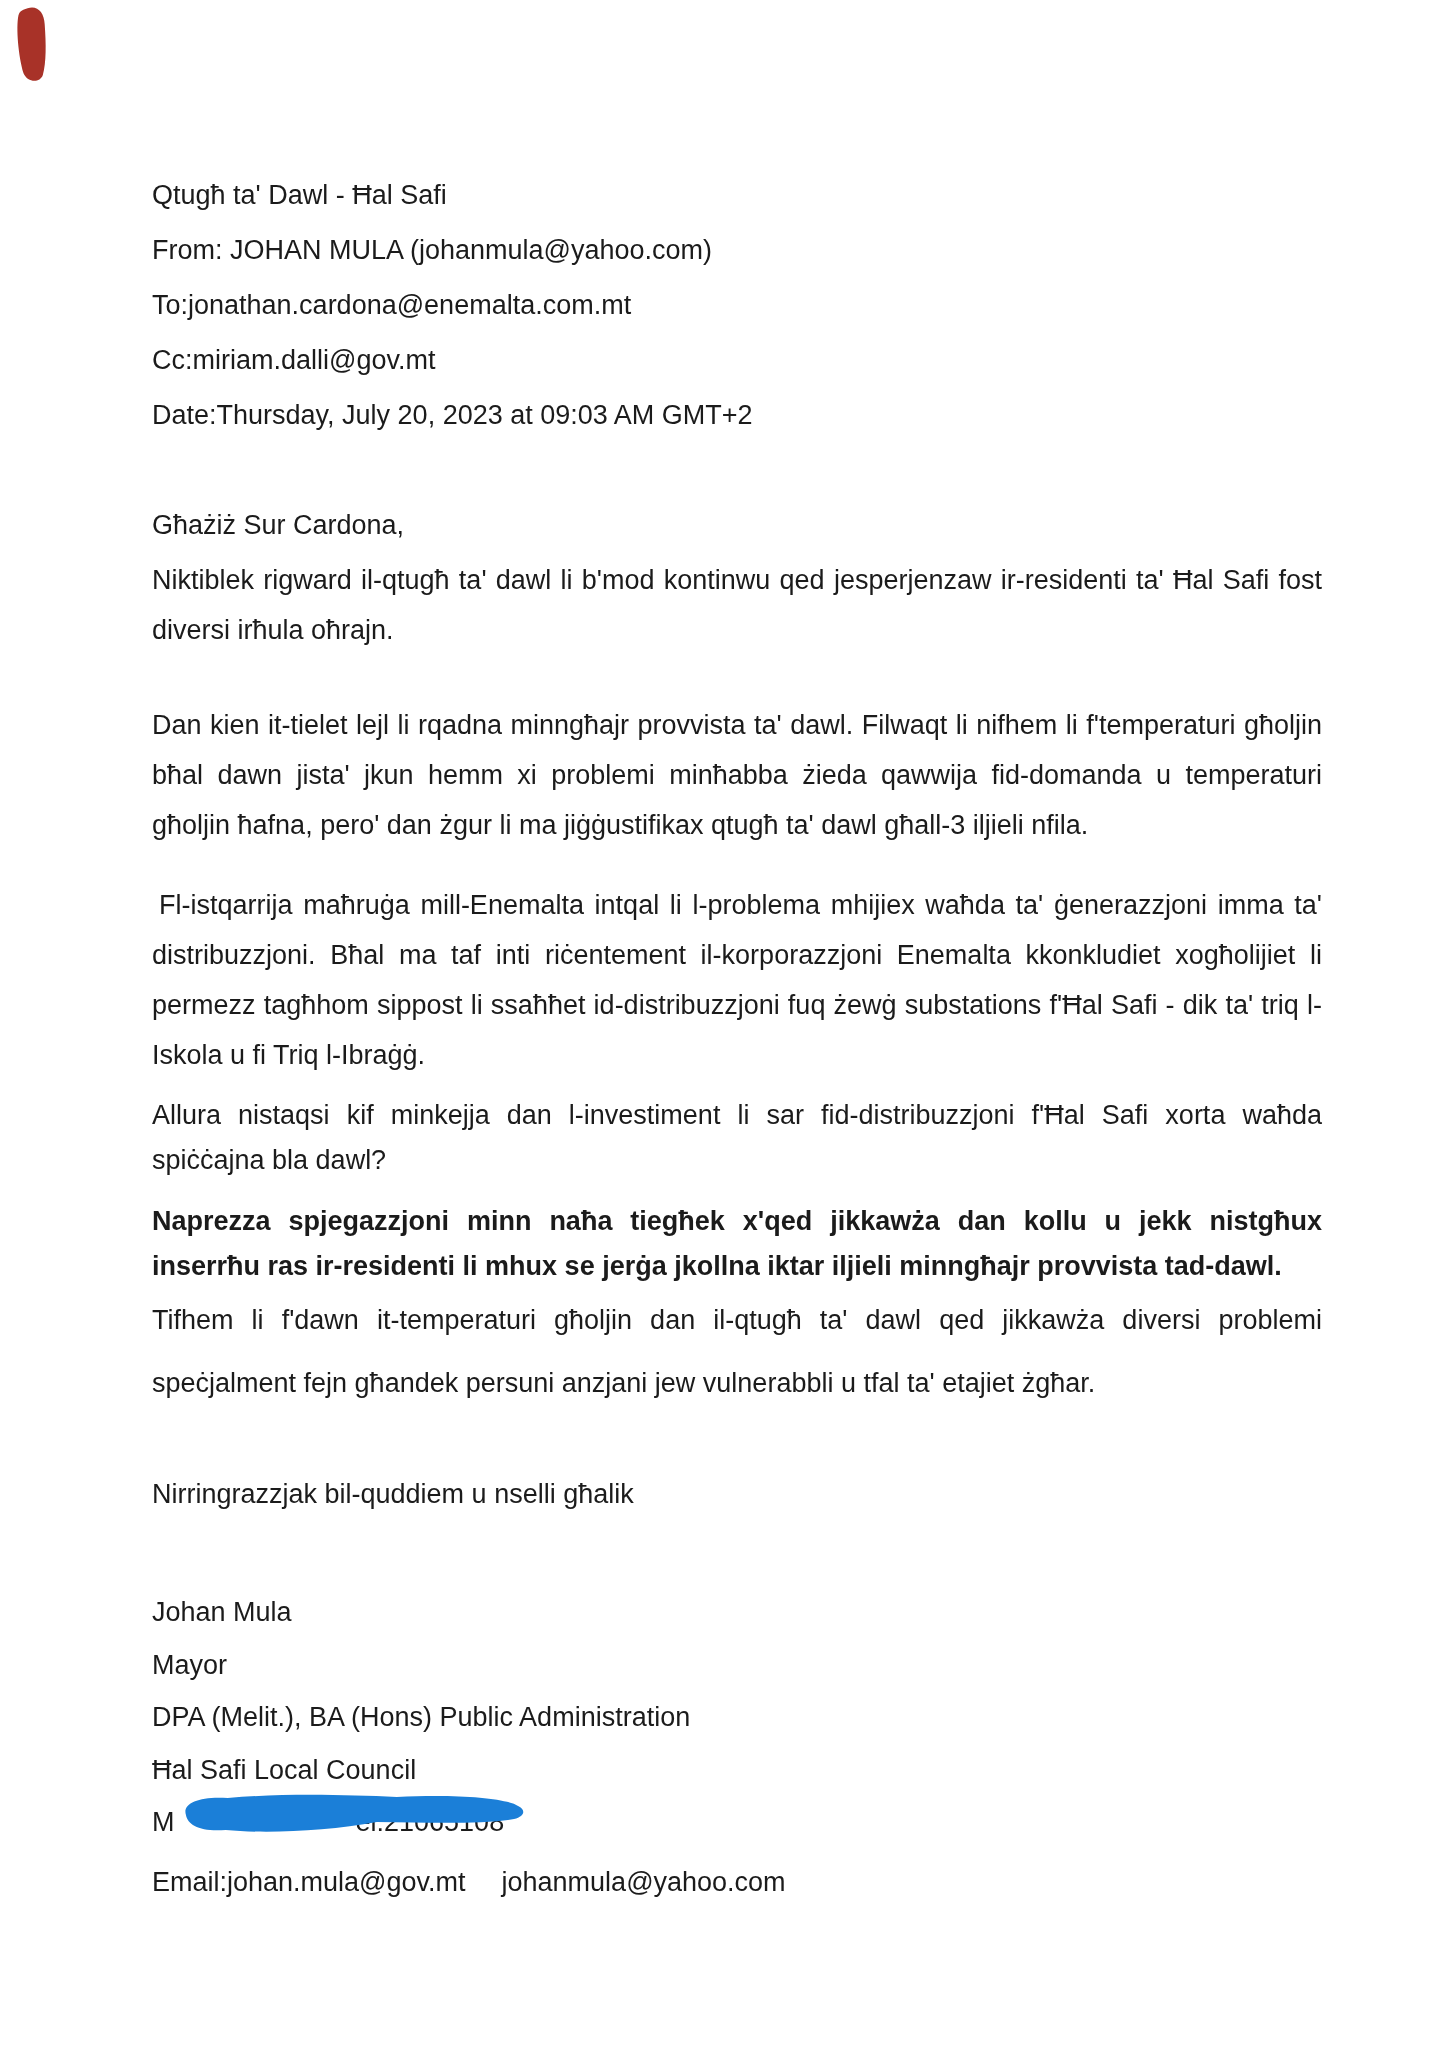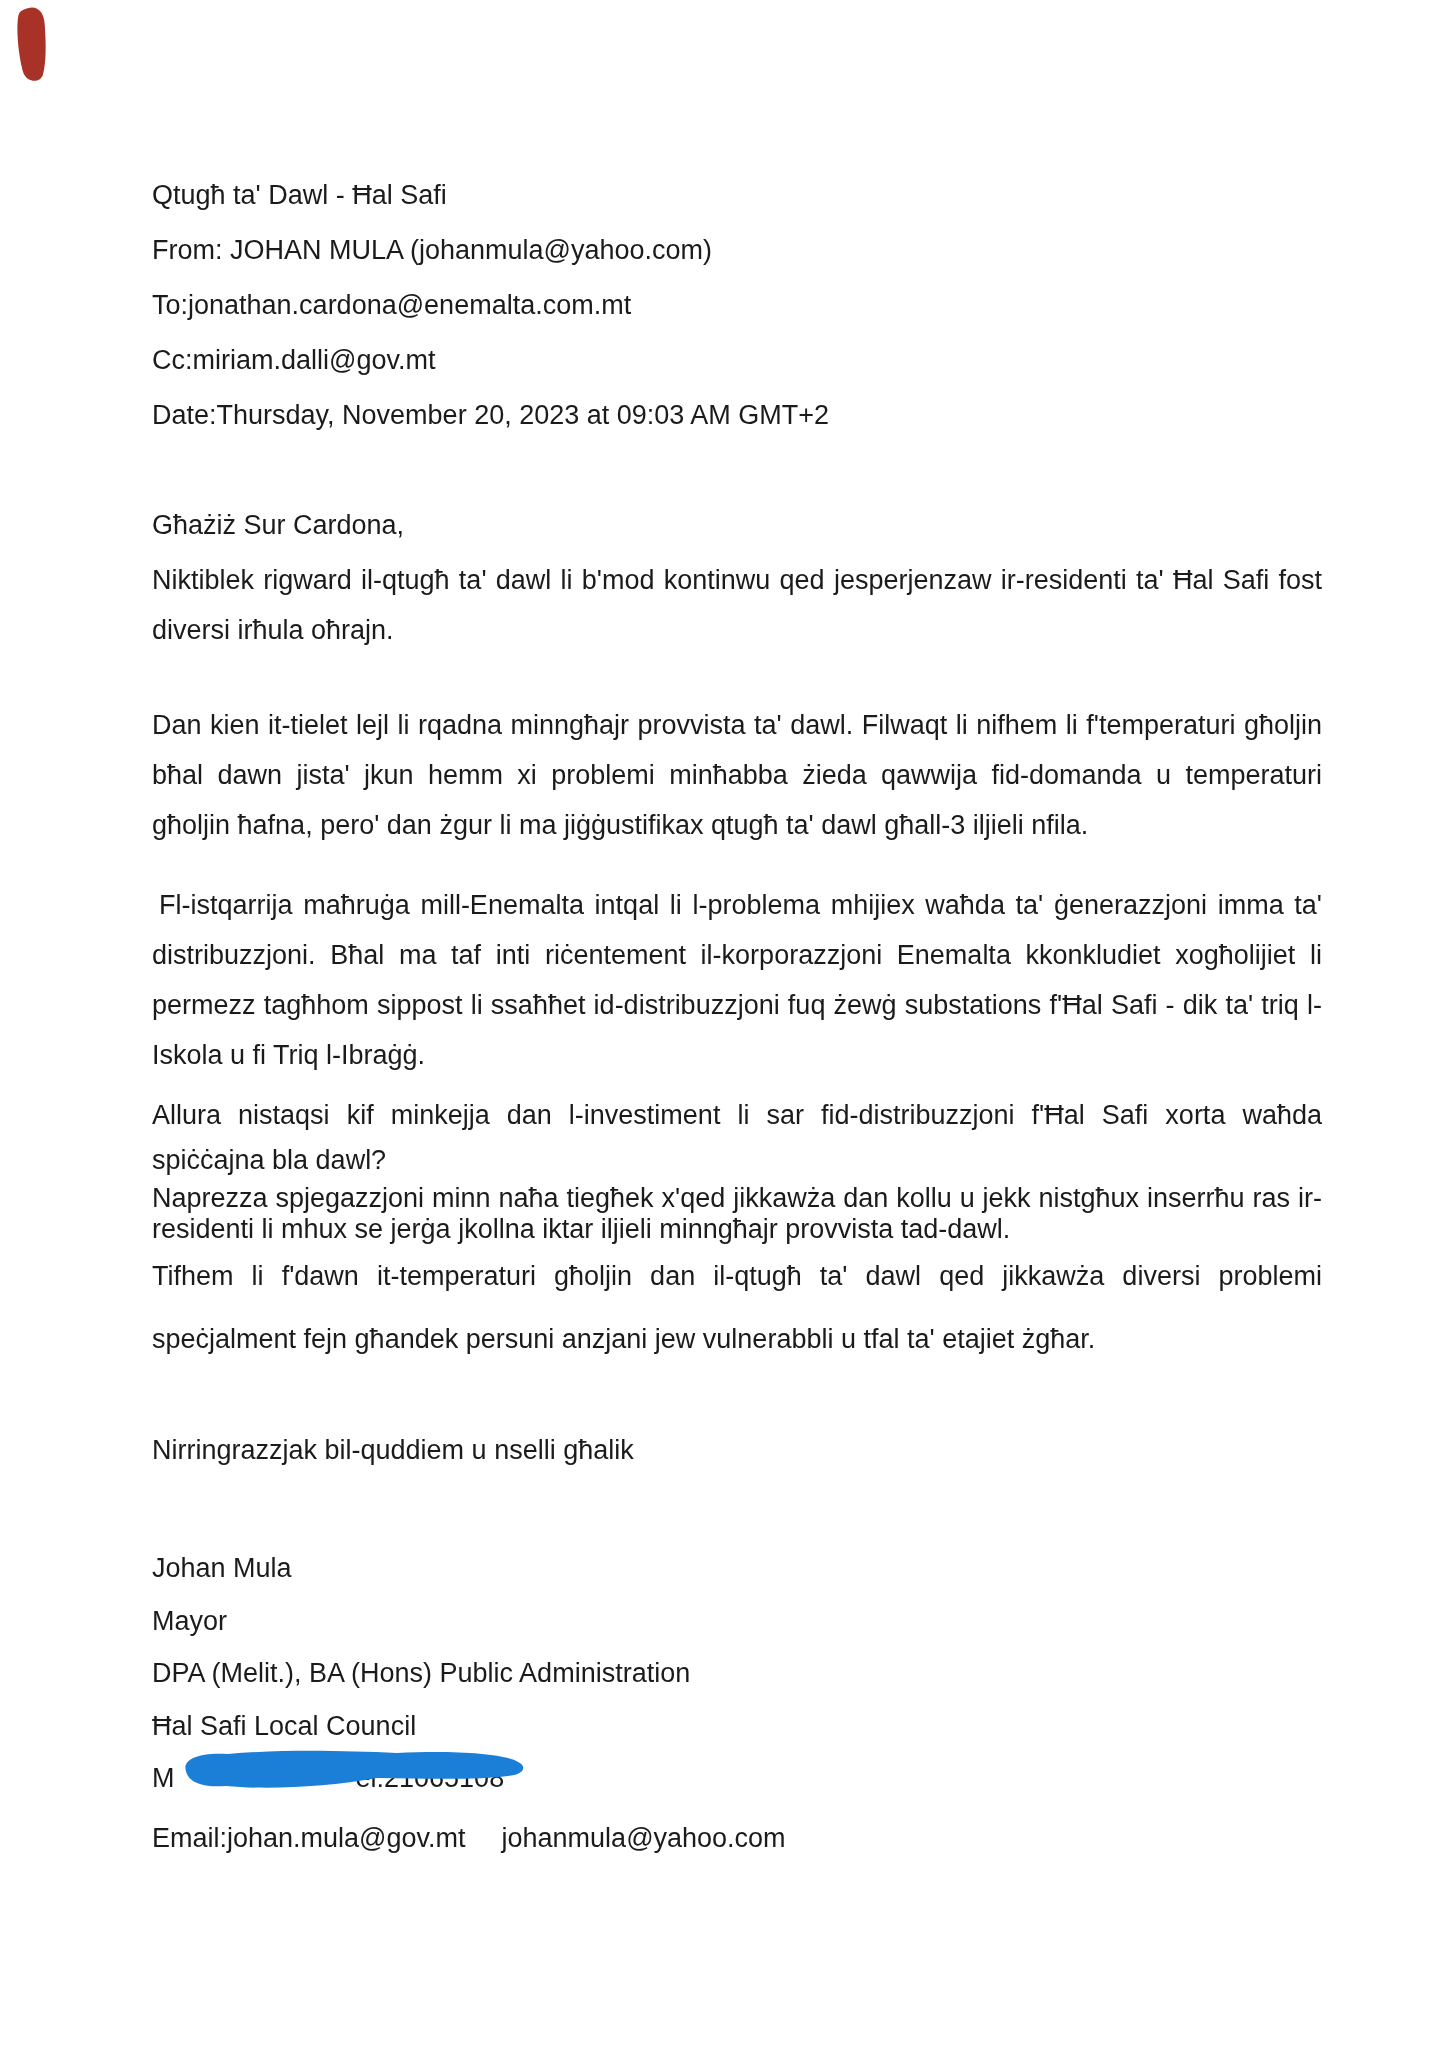--- a/index.html
+++ b/index.html
@@ -24,21 +24,21 @@
   .l-subject{margin-top:0;}
   .l-from{margin-top:5px;}
   .l-to{margin-top:5px;}
   .l-cc{margin-top:5px;}
   .l-date{margin-top:5px;}
   .l-sal{margin-top:60px;}
   .p1{margin-top:5px;}
   .p2{margin-top:45px;}
   .p3{margin-top:30px;text-indent:7px;}
   .p4{margin-top:13px;line-height:45px;}
-  .p5{margin-top:0;line-height:31px;}
+  .p5{margin-top:16px;line-height:45px;font-weight:bold;}
   .p6{margin-top:0;line-height:63px;}
   .l-closing{margin-top:54px;}
   .sig-name{margin-top:68px;}
   .sig-cred{margin-top:2px;}
   .sig-role{margin-top:3px;}
   .sig-org{margin-top:3px;}
   .mob-line{margin-top:2px;position:relative;height:50px;}
   .mob-fragment{display:inline-block;margin-left:181px;}
   .blue-scribble{
     position:absolute;
@@ -65,21 +65,21 @@
   <svg class="red-mark" viewBox="0 0 36 76" aria-hidden="true">
     <path d="M18,2 C28,0 34,8 33,20 C32,40 30,58 25,70 C21,78 9,76 6,66 C3,48 4,20 8,8 C10,3 14,3 18,2 Z" fill="#a83228"></path>
   </svg>
 
   <div class="content">
 
     <div class="line l-subject">Qtugħ ta' Dawl - Ħal Safi</div>
     <div class="line l-from">From: JOHAN MULA (johanmula@yahoo.com)</div>
     <div class="line l-to">To:jonathan.cardona@enemalta.com.mt</div>
     <div class="line l-cc">Cc:miriam.dalli@gov.mt</div>
-    <div class="line l-date">Date:Thursday, November 20, 2023 at 09:03 AM GMT+2</div>
+    <div class="line l-date">Date:Thursday, July 20, 2023 at 09:03 AM GMT+2</div>
 
     <div class="line l-sal">Għażiż Sur Cardona,</div>
 
     <p class="p1">Niktiblek rigward il-qtugħ ta' dawl li b'mod kontinwu qed jesperjenzaw ir-residenti ta' Ħal Safi fost diversi irħula oħrajn.</p>
     <p class="p2">Dan kien it-tielet lejl li rqadna minngħajr provvista ta' dawl. Filwaqt li nifhem li f'temperaturi għoljin bħal dawn jista' jkun hemm xi problemi minħabba żieda qawwija fid-domanda u temperaturi għoljin ħafna, pero' dan żgur li ma jiġġustifikax qtugħ ta' dawl għall-3 iljieli nfila.</p>
     <p class="p3">Fl-istqarrija maħruġa mill-Enemalta intqal li l-problema mhijiex waħda ta' ġenerazzjoni imma ta' distribuzzjoni. Bħal ma taf inti riċentement il-korporazzjoni Enemalta kkonkludiet xogħolijiet li permezz tagħhom sippost li ssaħħet id-distribuzzjoni fuq żewġ substations f'Ħal Safi - dik ta' triq l-Iskola u fi Triq l-Ibraġġ.</p>
     <p class="p4">Allura nistaqsi kif minkejja dan l-investiment li sar fid-distribuzzjoni f'Ħal Safi xorta waħda spiċċajna bla dawl?</p>
     <p class="p5">Naprezza spjegazzjoni minn naħa tiegħek x'qed jikkawża dan kollu u jekk nistgħux inserrħu ras ir-residenti li mhux se jerġa jkollna iktar iljieli minngħajr provvista tad-dawl.</p>
     <p class="p6">Tifhem li f'dawn it-temperaturi għoljin dan il-qtugħ ta' dawl qed jikkawża diversi problemi speċjalment fejn għandek persuni anzjani jew vulnerabbli u tfal ta' etajiet żgħar.</p>
 

